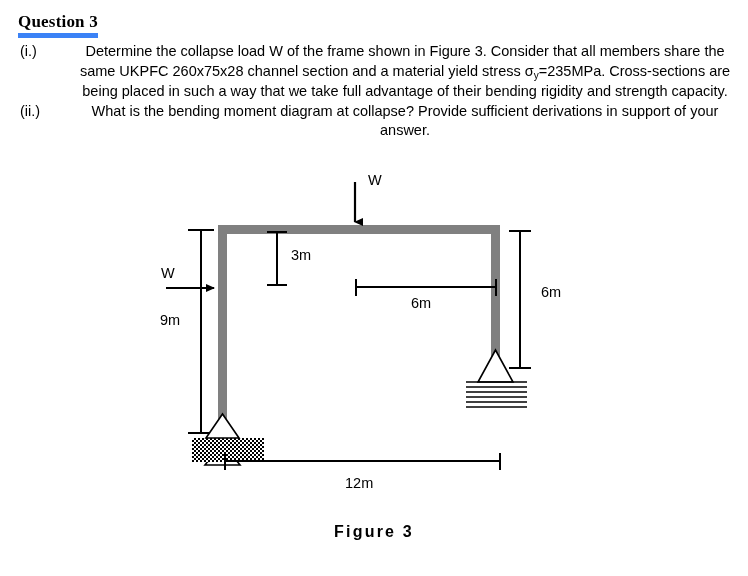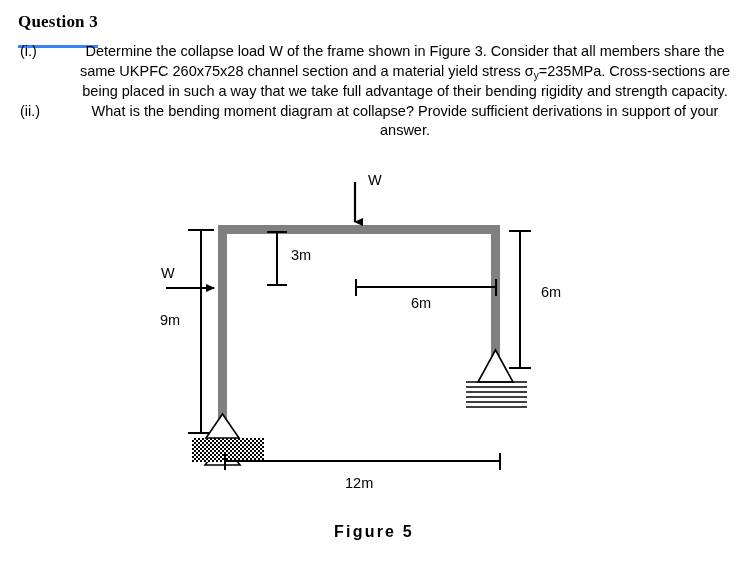--- a/index.html
+++ b/index.html
@@ -18,22 +18,22 @@
 
   
   #question-heading {
     position: absolute;
     left: 18px;
     top: 12px;
     font-family: "Liberation Serif", serif;
     font-weight: bold;
     font-size: 17px;
     letter-spacing: 0.2px;
-    border-bottom: 3px solid #3b82f6;
-    padding-bottom: 13px;
+    border-bottom: 5px solid #3b82f6;
+    padding-bottom: 1px;
     line-height: 20px;
   }
 
   
   #question-list {
     position: absolute;
     left: 16px;
     top: 42px;
     width: 716px;
   }
@@ -180,15 +180,15 @@
       <line x1="466" y1="247" x2="527" y2="247" stroke="#000000" stroke-width="1.5"></line>
     </g>
 
     <line x1="225" y1="301" x2="500" y2="301" stroke="#000000" stroke-width="2"></line>
     <line x1="225" y1="293" x2="225" y2="310" stroke="#000000" stroke-width="2"></line>
     <line x1="500" y1="293" x2="500" y2="310" stroke="#000000" stroke-width="2"></line>
     <text class="svg-label" x="345" y="328">12m</text>
 
   </svg>
 
-  <div id="figure-caption">Figure 5</div>
+  <div id="figure-caption">Figure 3</div>
 
 </div>
 
 </body></html>

